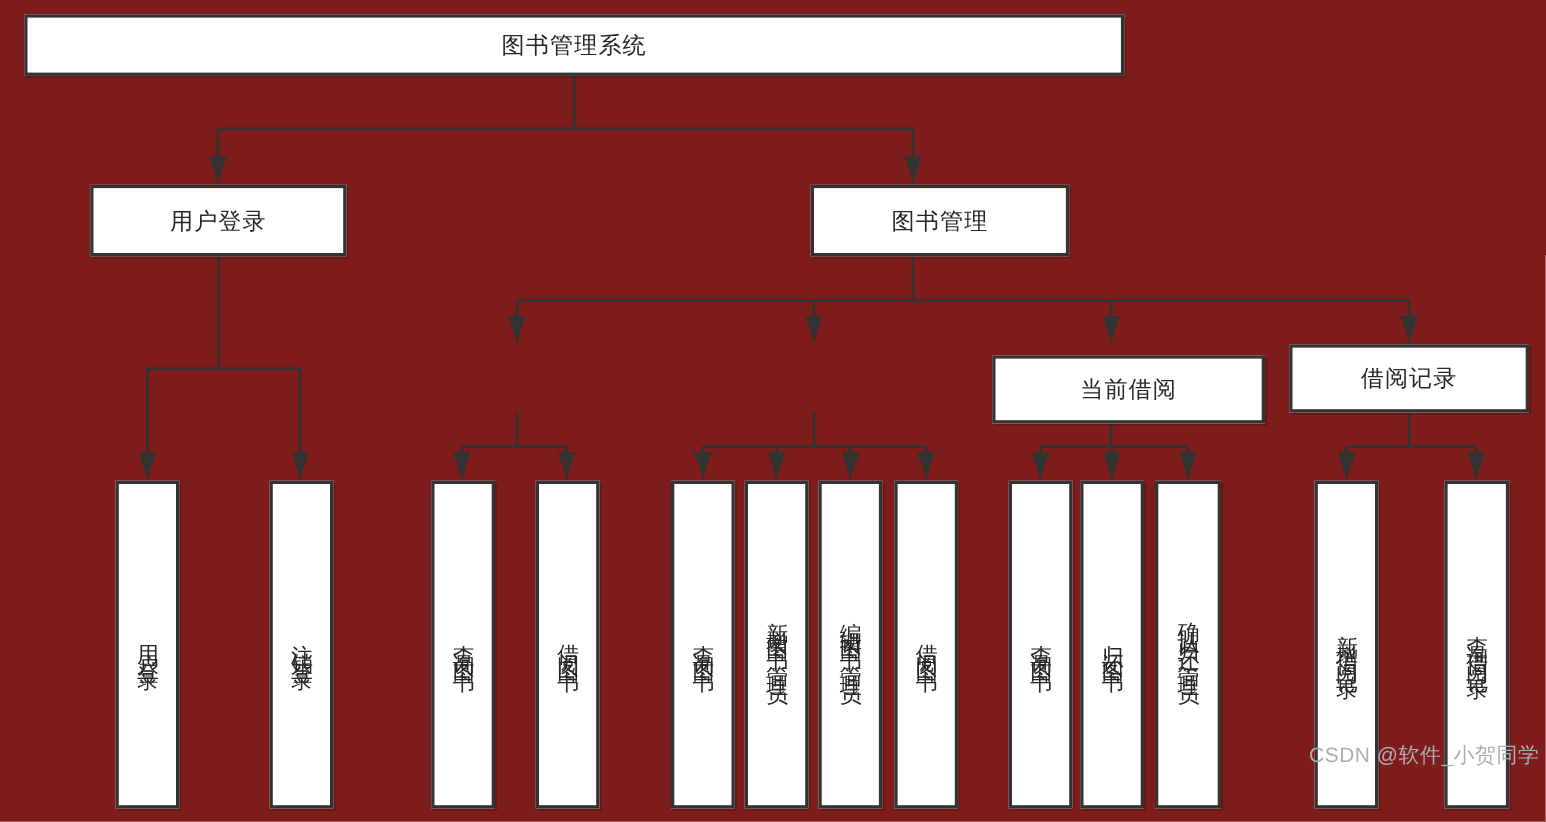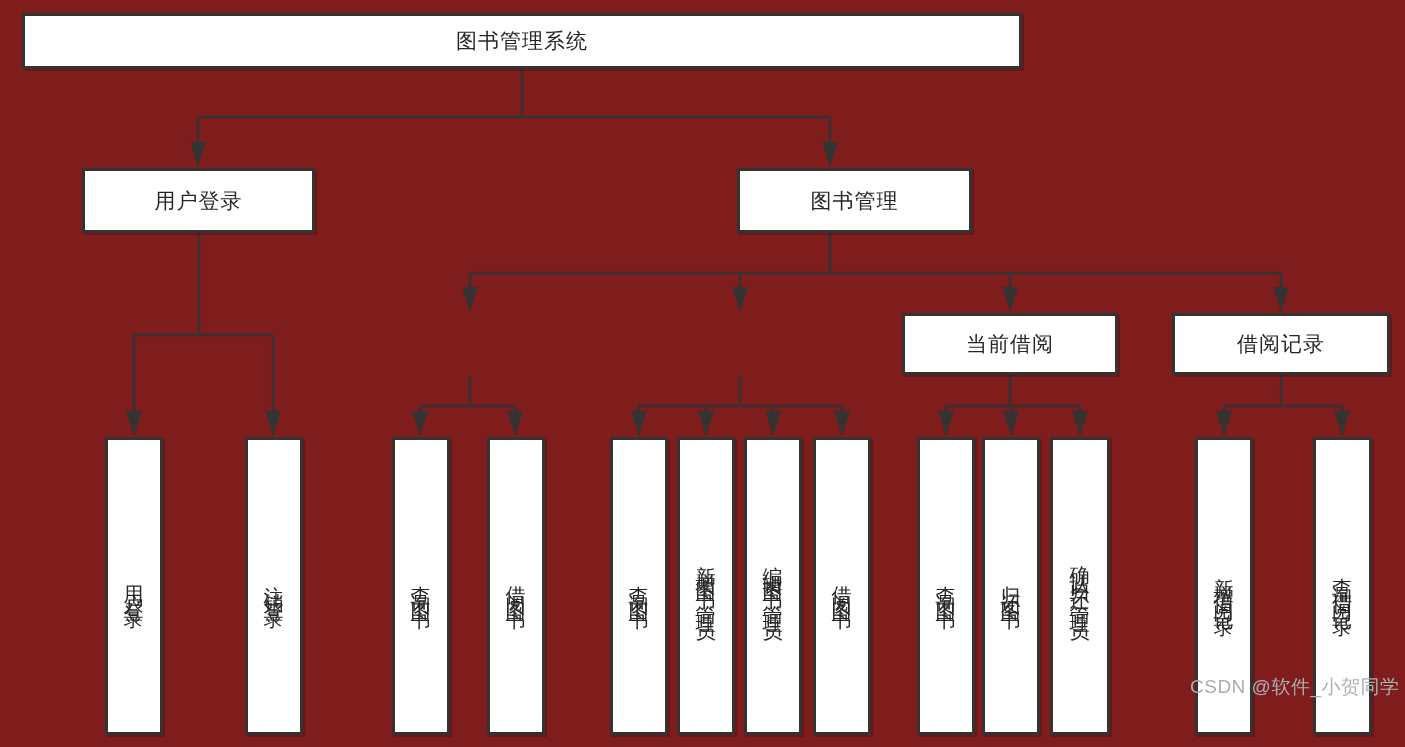--- a/index.html
+++ b/index.html
@@ -76,21 +76,21 @@
       <line x1="1224" y1="406" x2="1224" y2="435" marker-end="url(#arw)"></line>
       <line x1="1342" y1="406" x2="1342" y2="435" marker-end="url(#arw)"></line>
     </g>
   </svg>
 
   <div class="box hbox" style="left:22px;top:13px;width:1000px;height:56px;">图书管理系统</div>
 
   <div class="box hbox" style="left:82px;top:168px;width:233px;height:65px;">用户登录</div>
   <div class="box hbox" style="left:712px;top:168px;width:235px;height:65px;margin-left:25px;">图书管理</div>
 
-  <div class="box hbox" style="left:902px;top:313px;width:216px;height:62px;">当前借阅</div>
+  <div class="box hbox" style="left:902px;top:323px;width:248px;height:62px;">当前借阅</div>
   <div class="box hbox" style="left:1172px;top:313px;width:218px;height:62px;">借阅记录</div>
 
   <div class="box leaf" style="left:105px;">用户登录</div>
   <div class="box leaf" style="left:245px;">注销登录</div>
 
   <div class="box leaf" style="left:392px;">查询图书</div>
   <div class="box leaf" style="left:487px;">借阅图书</div>
 
   <div class="box leaf" style="left:610px;">查询图书</div>
   <div class="box leaf" style="left:677px;">新增图书（管理员）</div>

